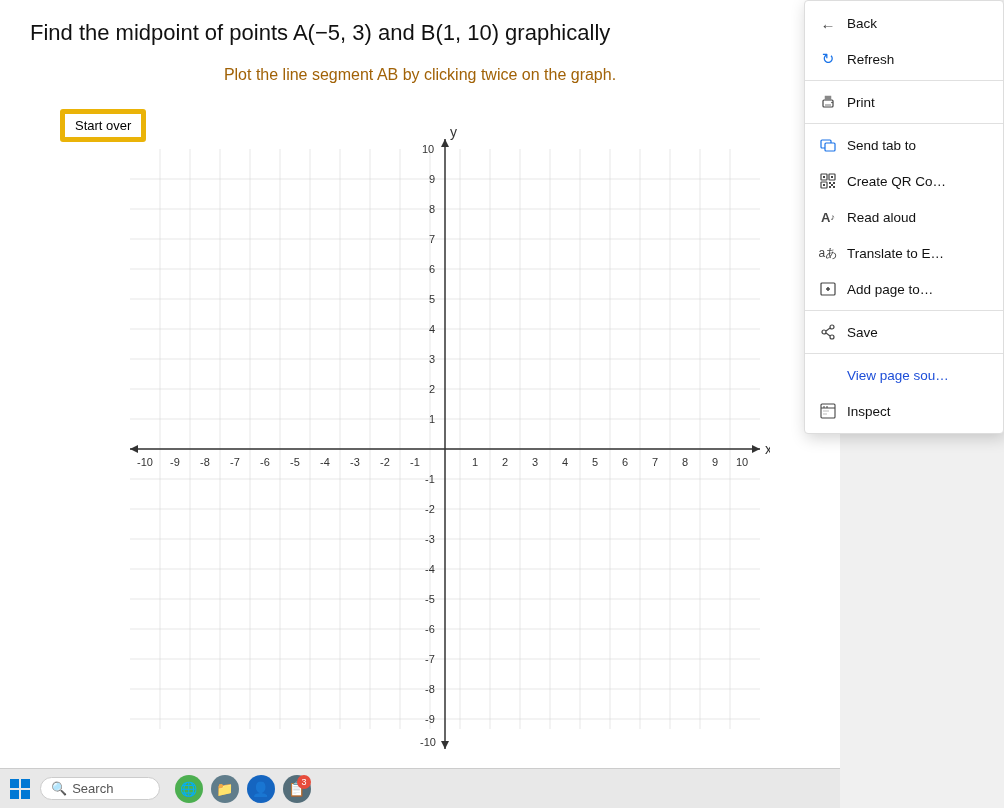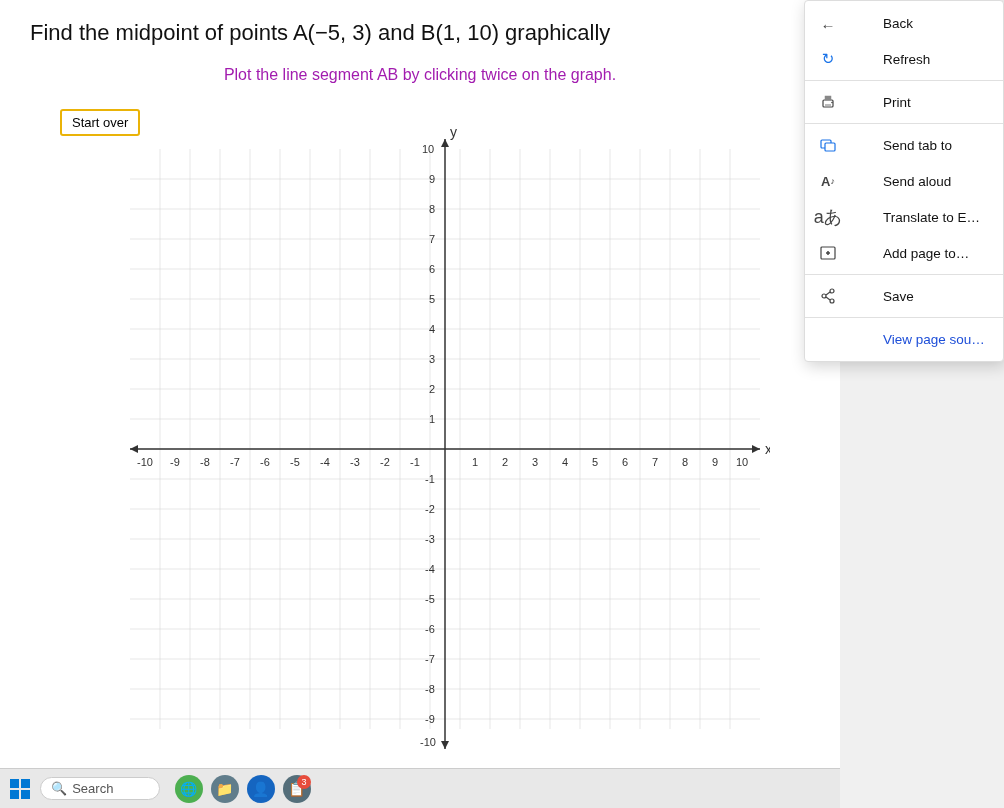--- a/index.html
+++ b/index.html
@@ -24,38 +24,38 @@
 
     .problem-title {
       font-size: 22px;
       color: #111;
       margin-bottom: 20px;
       font-weight: 400;
     }
 
     .instruction {
       font-size: 16px;
-      color: #a21caf;
+      color: #a16207;
       text-align: center;
       margin-bottom: 15px;
     }
 
     .graph-container {
       position: relative;
       display: flex;
       justify-content: center;
       align-items: center;
     }
 
     .start-over-btn {
       position: absolute;
       top: 10px;
       left: 30px;
       background: #fff;
-      border: 2px solid #eab308;
+      border: 5px solid #eab308;
       padding: 4px 10px;
       font-size: 13px;
       cursor: pointer;
       border-radius: 3px;
       z-index: 10;
     }
 
     .graph-svg {
       display: block;
     }
@@ -160,21 +160,20 @@
       display: flex;
       align-items: center;
       justify-content: center;
       flex-shrink: 0;
       font-size: 15px;
       color: #444;
     }
 
     .menu-item .menu-label {
       flex: 1;
-      margin-left: 36px;
     }
 
     .menu-separator {
       height: 1px;
       background: #e0e0e0;
       margin: 3px 0;
     }
 
     .menu-item.disabled {
       color: #1d4ed8;
@@ -351,25 +350,43 @@
   <div class="menu-item">
     <span class="menu-icon icon-blue">
       <svg width="16" height="16" viewBox="0 0 16 16" fill="none">
         <rect x="1" y="3" width="10" height="8" rx="1" stroke="#1a73e8" stroke-width="1.2" fill="none"></rect>
         <rect x="5" y="6" width="10" height="8" rx="1" stroke="#1a73e8" stroke-width="1.2" fill="white"></rect>
       </svg>
     </span>
     <span class="menu-label">Send tab to</span>
   </div>
   <div class="menu-item">
+    <span class="menu-icon">
+      <svg width="16" height="16" viewBox="0 0 16 16" fill="none">
+        <rect x="1" y="1" width="6" height="6" rx="0.5" stroke="#444" stroke-width="1.2" fill="none"></rect>
+        <rect x="3" y="3" width="2" height="2" fill="#444"></rect>
+        <rect x="9" y="1" width="6" height="6" rx="0.5" stroke="#444" stroke-width="1.2" fill="none"></rect>
+        <rect x="11" y="3" width="2" height="2" fill="#444"></rect>
+        <rect x="1" y="9" width="6" height="6" rx="0.5" stroke="#444" stroke-width="1.2" fill="none"></rect>
+        <rect x="3" y="11" width="2" height="2" fill="#444"></rect>
+        <rect x="9" y="9" width="2" height="2" fill="#444"></rect>
+        <rect x="13" y="9" width="2" height="2" fill="#444"></rect>
+        <rect x="9" y="13" width="2" height="2" fill="#444"></rect>
+        <rect x="13" y="13" width="2" height="2" fill="#444"></rect>
+        <rect x="11" y="11" width="2" height="2" fill="#444"></rect>
+      </svg>
+    </span>
+    <span class="menu-label">Create QR Co…</span>
+  </div>
+  <div class="menu-item">
     <span class="menu-icon" style="font-weight:bold; font-size:13px; color:#444;">A<sup style="font-size:9px;">♪</sup></span>
-    <span class="menu-label">Send aloud</span>
-  </div>
-  <div class="menu-item">
-    <span class="menu-icon" style="font-size:18px; color:#444; font-weight:500;">aあ</span>
+    <span class="menu-label">Read aloud</span>
+  </div>
+  <div class="menu-item">
+    <span class="menu-icon" style="font-size:12px; color:#444; font-weight:500;">aあ</span>
     <span class="menu-label">Translate to E…</span>
   </div>
   <div class="menu-item">
     <span class="menu-icon">
       <svg width="16" height="16" viewBox="0 0 16 16" fill="none">
         <rect x="1" y="2" width="14" height="12" rx="1" stroke="#444" stroke-width="1.2" fill="none"></rect>
         <line x1="8" y1="6" x2="8" y2="10" stroke="#444" stroke-width="1.5"></line>
         <line x1="6" y1="8" x2="10" y2="8" stroke="#444" stroke-width="1.5"></line>
       </svg>
     </span>
@@ -386,13 +403,26 @@
         <line x1="6" y1="9" x2="10" y2="12" stroke="#444" stroke-width="1.1"></line>
       </svg>
     </span>
     <span class="menu-label">Save</span>
   </div>
   <div class="menu-separator"></div>
   <div class="menu-item disabled">
     <span class="menu-icon" style="color:#aaa;"></span>
     <span class="menu-label">View page sou…</span>
   </div>
+  <div class="menu-item">
+    <span class="menu-icon">
+      <svg width="16" height="16" viewBox="0 0 16 16" fill="none">
+        <rect x="1" y="1" width="14" height="14" rx="1" stroke="#444" stroke-width="1.1" fill="none"></rect>
+        <line x1="1" y1="5" x2="15" y2="5" stroke="#444" stroke-width="1"></line>
+        <line x1="4" y1="3" x2="4" y2="5" stroke="#444" stroke-width="1"></line>
+        <line x1="7" y1="3" x2="7" y2="5" stroke="#444" stroke-width="1"></line>
+        <line x1="3" y1="8" x2="9" y2="8" stroke="#bbb" stroke-width="1"></line>
+        <line x1="3" y1="11" x2="7" y2="11" stroke="#bbb" stroke-width="1"></line>
+      </svg>
+    </span>
+    <span class="menu-label">Inspect</span>
+  </div>
 </div>
 
 </body></html>

